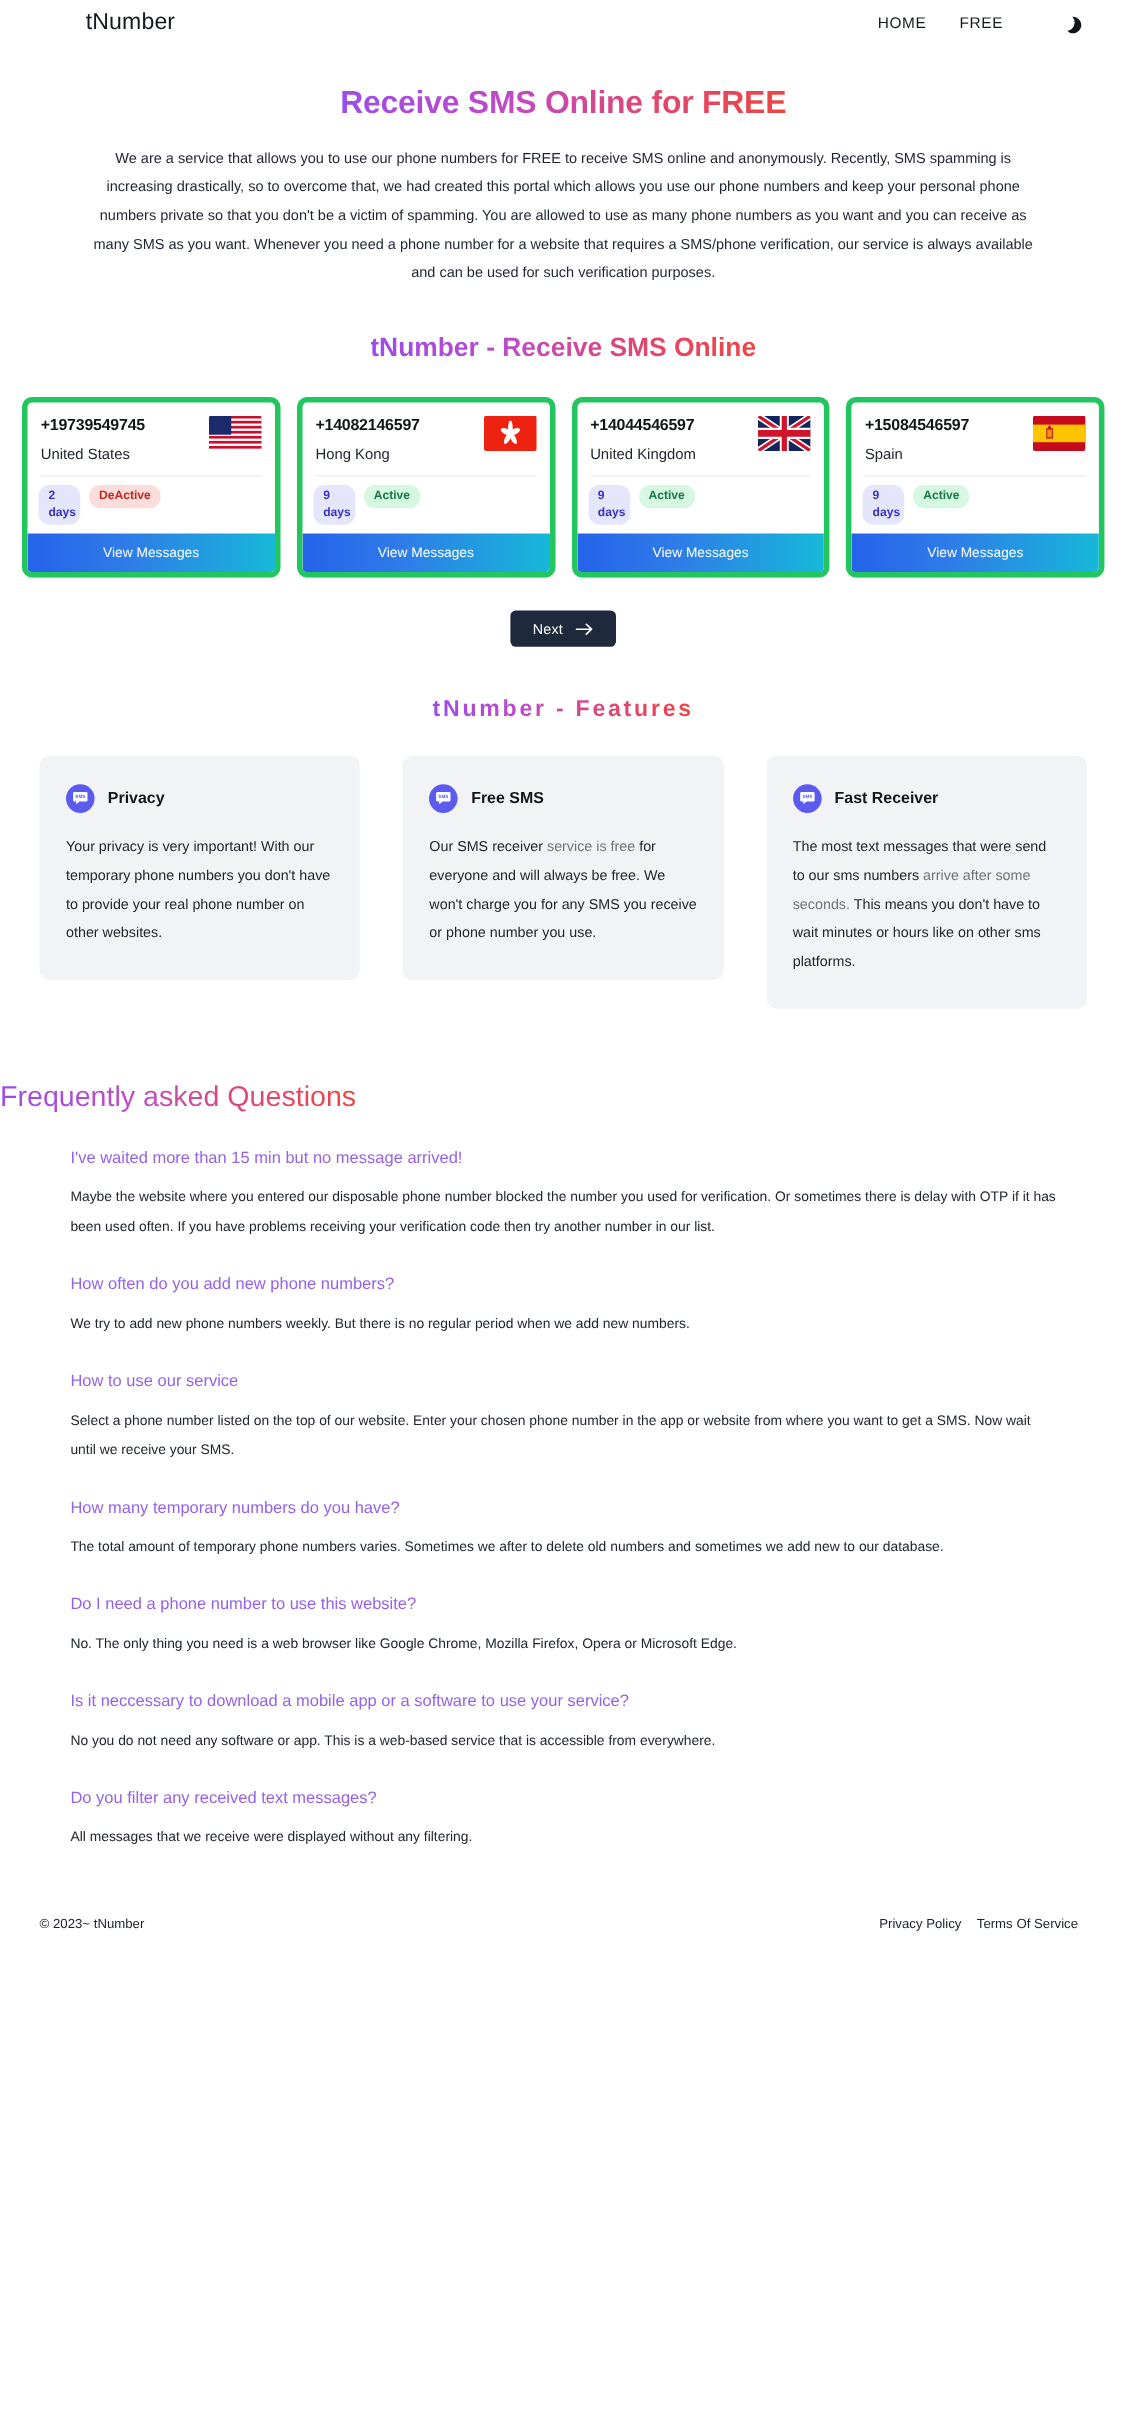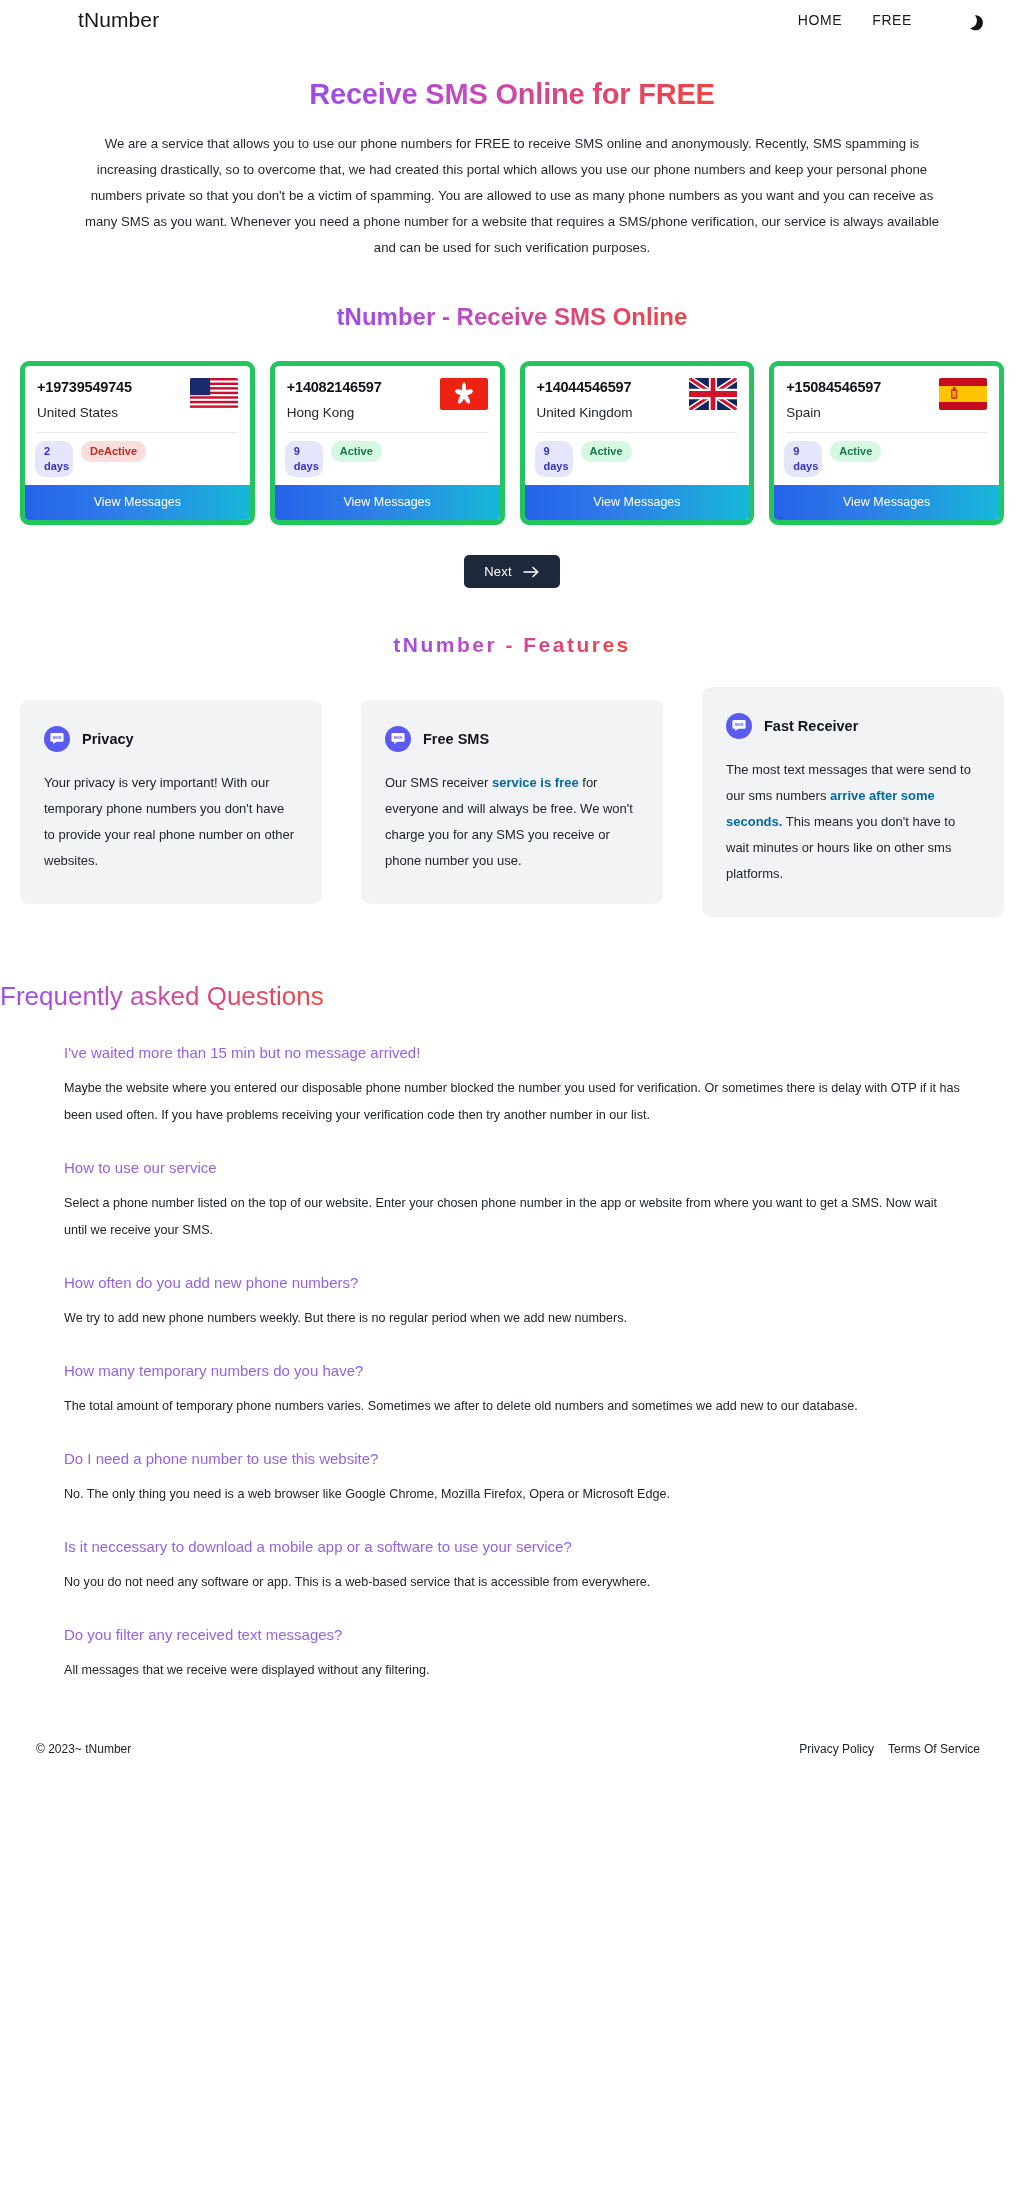--- a/index.html
+++ b/index.html
@@ -190,24 +190,24 @@
 
   
   .features-section { margin-top: 45px; text-align: center; }
   .features-title {
     font-size: 21px;
     font-weight: 700;
     letter-spacing: 2.5px;
   }
   .features-row {
     margin-top: 30px;
-    padding: 0 20px;
+    padding: 0 36px;
     display: flex;
     gap: 39px;
-    align-items: center;
+    align-items: flex-start;
   }
   .feature-card {
     flex: 1 1 0;
     background: #f2f3f5;
     border-radius: 9px;
     padding: 26px 24px 30px;
     text-align: left;
   }
   .feature-head {
     display: flex;
@@ -227,21 +227,21 @@
     font-size: 14.5px;
     font-weight: 700;
     color: #11151c;
   }
   .feature-text {
     margin-top: 18px;
     font-size: 13px;
     line-height: 26px;
     color: #21262e;
   }
-  .feature-text b { font-weight: 700; color: #0369a1; }
+  .feature-text b { font-weight: 400; color: #737373; }
 
   
   .faq-section { margin-top: 64px; }
   .faq-title {
     text-align: center;
     font-size: 26px;
     font-weight: 400;
   }
   .faq-list { margin-top: 28px; padding: 0 64px; }
   .faq-item { margin-bottom: 26px; }
@@ -453,26 +453,26 @@
 </section>
 
 <section class="faq-section">
   <h2 class="faq-title gradient-title">Frequently asked Questions</h2>
   <div class="faq-list" id="faq-list">
       <div class="faq-item">
     <div class="faq-q">I've waited more than 15 min but no message arrived!</div>
     <div class="faq-a">Maybe the website where you entered our disposable phone number blocked the number you used for verification. Or sometimes there is delay with OTP if it has been used often. If you have problems receiving your verification code then try another number in our list.</div>
   </div>
       <div class="faq-item">
+    <div class="faq-q">How often do you add new phone numbers?</div>
+    <div class="faq-a">We try to add new phone numbers weekly. But there is no regular period when we add new numbers.</div>
+  </div>
+      <div class="faq-item">
     <div class="faq-q">How to use our service</div>
     <div class="faq-a">Select a phone number listed on the top of our website. Enter your chosen phone number in the app or website from where you want to get a SMS. Now wait until we receive your SMS.</div>
-  </div>
-      <div class="faq-item">
-    <div class="faq-q">How often do you add new phone numbers?</div>
-    <div class="faq-a">We try to add new phone numbers weekly. But there is no regular period when we add new numbers.</div>
   </div>
       <div class="faq-item">
     <div class="faq-q">How many temporary numbers do you have?</div>
     <div class="faq-a">The total amount of temporary phone numbers varies. Sometimes we after to delete old numbers and sometimes we add new to our database.</div>
   </div>
       <div class="faq-item">
     <div class="faq-q">Do I need a phone number to use this website?</div>
     <div class="faq-a">No. The only thing you need is a web browser like Google Chrome, Mozilla Firefox, Opera or Microsoft Edge.</div>
   </div>
       <div class="faq-item">

